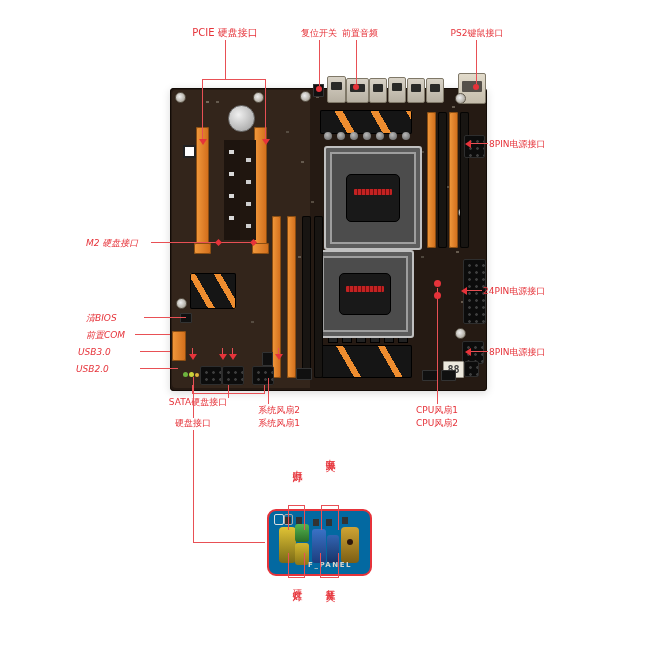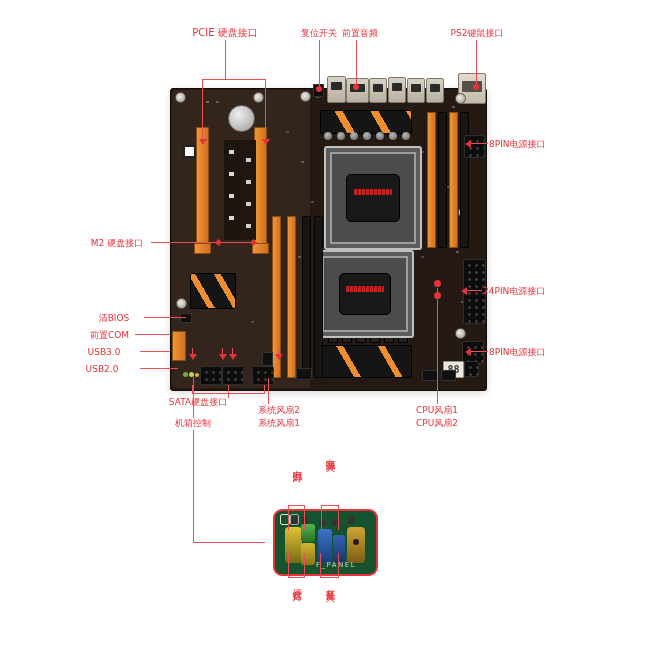--- a/index.html
+++ b/index.html
@@ -2,21 +2,21 @@
 <html><head>
 <meta charset="utf-8">
 <style>
   html,body{margin:0;padding:0;background:#fff;}
   .stage{position:relative;width:650px;height:650px;background:#fff;overflow:hidden;
          font-family:"DejaVu Sans","Liberation Sans",sans-serif;}
   .abs{position:absolute;}
   
   .t{position:absolute;color:#e6333a;font-size:9px;line-height:11px;white-space:nowrap;}
   .tc{text-align:center;}
-  .tr{text-align:center;}
+  .tr{text-align:left;font-style:italic;}
   .t10{font-size:10px;}
   
   .ln{position:absolute;background:#e85055;z-index:20;}
   .dot{position:absolute;width:6px;height:6px;border-radius:50%;background:#e6333a;z-index:21;}
   .arr-d{position:absolute;width:0;height:0;border-left:4px solid transparent;border-right:4px solid transparent;border-top:6px solid #e6333a;z-index:21;}
   .arr-l{position:absolute;width:0;height:0;border-top:4px solid transparent;border-bottom:4px solid transparent;border-right:6px solid #e6333a;z-index:21;}
   .dmnd{position:absolute;width:5px;height:5px;background:#e6333a;transform:rotate(45deg);z-index:21;}
   .vt{position:absolute;color:#e6333a;font-size:10px;writing-mode:vertical-rl;text-orientation:upright;letter-spacing:1px;z-index:22;}
   
   .board{position:absolute;left:170px;top:88px;width:317px;height:303px;background:#251a13;border-radius:4px;
@@ -34,21 +34,21 @@
   .port{position:absolute;background:linear-gradient(#d8d2c6,#b7b0a2);border:1px solid #7f7868;border-radius:2px;}
   .pslot{position:absolute;left:3px;right:3px;top:5px;height:8px;background:#2a2a28;border-radius:1px;}
   .hdr{position:absolute;background:#101010;box-shadow:inset 0 0 0 1px #333;border-radius:1px;}
   .pinbox{position:absolute;background:#0c0c0c;border:1px solid #2e2e2e;border-radius:2px;
           background-image:radial-gradient(#3d3d3d 26%,transparent 30%);background-size:7px 7px;background-position:2px 2px;}
   .cap{position:absolute;width:8px;height:8px;border-radius:50%;background:radial-gradient(circle at 40% 35%,#b9b9b9,#5c5c5c);}
   .chk{position:absolute;width:10px;height:10px;background:#222;box-shadow:inset 0 0 0 1px #000;}
   .led{position:absolute;left:443px;top:361px;width:19px;height:15px;background:#ece8dd;border:1px solid #9a958a;border-radius:1px;
        color:#3a3a3a;font-size:10px;font-weight:bold;text-align:center;line-height:15px;font-family:"DejaVu Sans Mono","Liberation Mono",monospace;}
   
-  .inset{position:absolute;left:273px;top:509px;width:101px;height:63px;background:#14532d;border:2px solid #e6333a;border-radius:9px;overflow:hidden;z-index:5;}
+  .inset{position:absolute;left:267px;top:509px;width:101px;height:63px;background:#0369a1;border:2px solid #e6333a;border-radius:9px;overflow:hidden;z-index:5;font-weight:bold;}
   .itxt{position:absolute;color:#d8d4cc;font-size:7px;letter-spacing:1.5px;}
   .tick{position:absolute;width:1px;background:#e85055;z-index:23;}
   .flecks{position:absolute;left:0;top:0;width:3px;height:2px;background:transparent;
     box-shadow:316px 96px 0 #655a4e,332px 101px 0 #564c41,452px 106px 0 #655a4e,421px 151px 0 #4e463c,
     301px 161px 0 #655a4e,311px 201px 0 #564c41,298px 256px 0 #655a4e,421px 256px 0 #4e463c,
     456px 251px 0 #655a4e,251px 321px 0 #564c41,331px 321px 0 #4e463c,386px 131px 0 #564c41,
     206px 101px 0 #74685a,216px 101px 0 #655a4e,446px 186px 0 #564c41,461px 301px 0 #655a4e,
     391px 356px 0 #4e463c,286px 131px 0 #564c41;}
 </style>
 </head>
@@ -215,21 +215,21 @@
   <div class="ln" style="left:264px;top:385px;width:1px;height:8px"></div>
   <div class="ln" style="left:192px;top:393px;width:73px;height:1px"></div>
   <div class="ln" style="left:228px;top:393px;width:1px;height:5px"></div>
   <div class="t tc" style="left:166px;top:397px;width:64px">SATA硬盘接口</div>
 
   <div class="ln" style="left:268px;top:378px;width:1px;height:26px"></div>
   <div class="t tc" style="left:255px;top:405px;width:48px">系统风扇2</div>
   <div class="t tc" style="left:255px;top:418px;width:48px">系统风扇1</div>
 
   <div class="ln" style="left:193px;top:377px;width:1px;height:41px"></div>
-  <div class="t tc" style="left:169px;top:418px;width:48px">机箱控制</div>
+  <div class="t tc" style="left:169px;top:418px;width:48px">硬盘接口</div>
   <div class="ln" style="left:193px;top:430px;width:1px;height:112px"></div>
   <div class="ln" style="left:193px;top:542px;width:72px;height:1px"></div>
 
   <div class="dot" style="left:434px;top:280px;width:7px;height:7px"></div>
   <div class="dot" style="left:434px;top:292px;width:7px;height:7px"></div>
   <div class="ln" style="left:437px;top:288px;width:1px;height:116px"></div>
   <div class="t tc" style="left:412px;top:405px;width:50px">CPU风扇1</div>
   <div class="t tc" style="left:412px;top:418px;width:50px">CPU风扇2</div>
 
   <div class="ln" style="left:192px;top:348px;width:1px;height:6px"></div>

